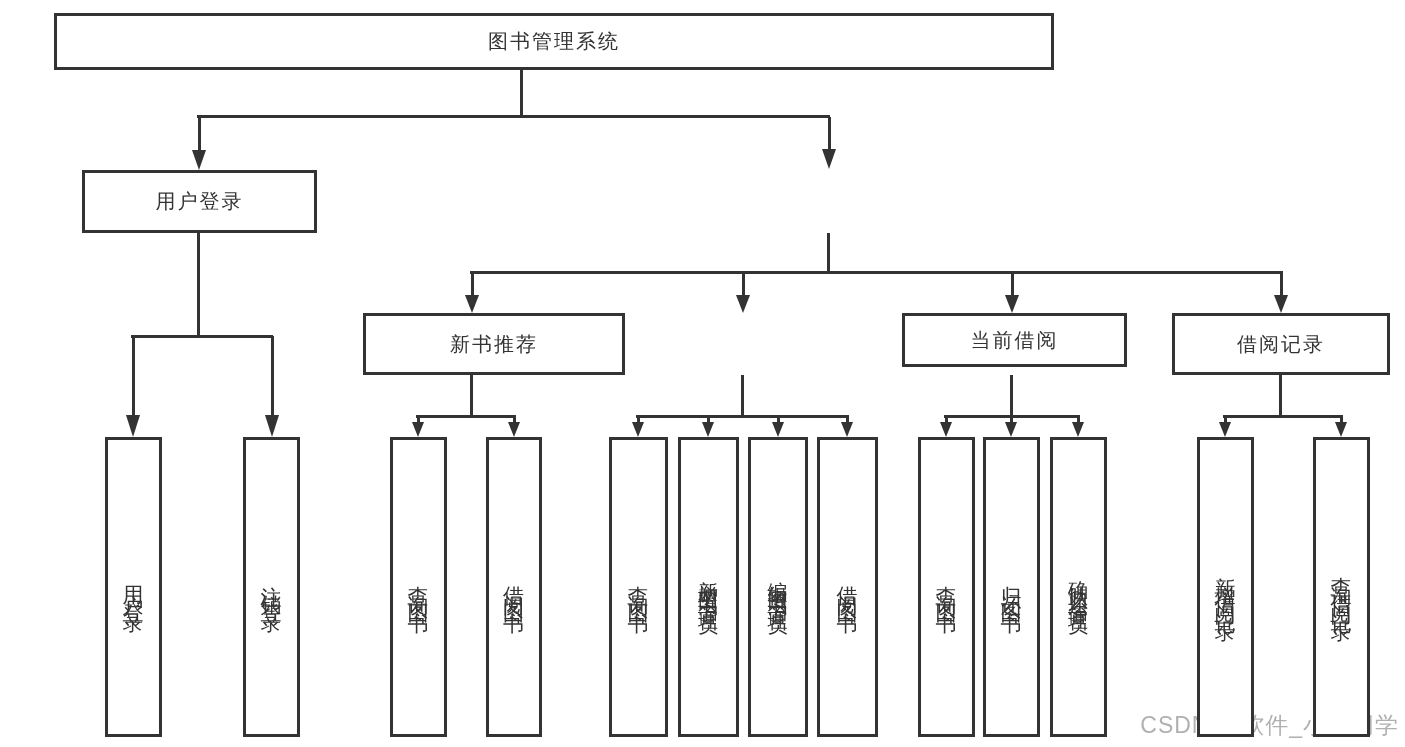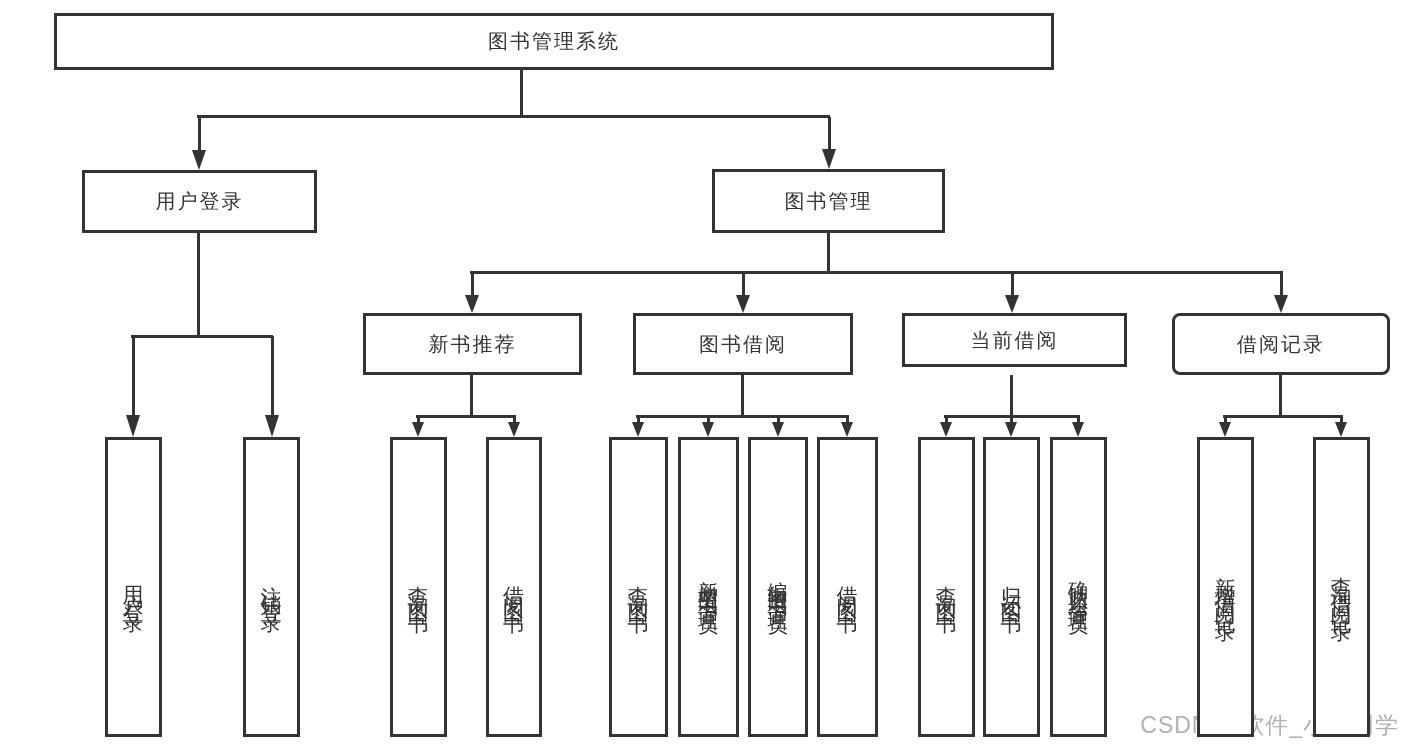--- a/index.html
+++ b/index.html
@@ -107,33 +107,27 @@
     <div class="cline" style="left: 1223.5px; top: 417px; width: 3px; height: 9px;"></div>
     <div class="ahead" style="left: 1219px; top: 422px; border-left-width: 6px; border-right-width: 6px; border-top-width: 15px;"></div>
     <div class="cline" style="left: 1339.5px; top: 417px; width: 3px; height: 9px;"></div>
     <div class="ahead" style="left: 1335px; top: 422px; border-left-width: 6px; border-right-width: 6px; border-top-width: 15px;"></div>
     <div class="box" style="left: 22px; top: 13px; width: 1000px; height: 57px; margin-left: 32px;">
       <span class="lbl">图书管理系统</span>
     </div>
     <div class="box" style="left: 82px; top: 170px; width: 235px; height: 63px;">
       <span class="lbl">用户登录</span>
     </div>
-    <div class="box" style="left: 712px; top: 169px; width: 233px; height: 64px;">
-      <span class="lbl">图书管理</span>
-    </div>
-    <div class="box" style="left: 363px; top: 313px; width: 219px; height: 62px;">
+    <div class="box" style="left: 363px; top: 313px; width: 262px; height: 62px;">
       <span class="lbl">新书推荐</span>
-    </div>
-    <div class="box" style="left: 633px; top: 313px; width: 220px; height: 62px;">
-      <span class="lbl">图书借阅</span>
     </div>
     <div class="box" style="left: 902px; top: 313px; width: 225px; height: 54px;">
       <span class="lbl">当前借阅</span>
     </div>
-    <div class="box" style="left: 1172px; top: 313px; width: 218px; height: 62px; border-radius: 8px;">
+    <div class="box" style="left: 1172px; top: 313px; width: 218px; height: 62px;">
       <span class="lbl">借阅记录</span>
     </div>
     <div class="box vbox" style="left: 105px; top: 437px; width: 57px; height: 300px;">
       <span class="lbl">用户登录</span>
     </div>
     <div class="box vbox" style="left: 243px; top: 437px; width: 57px; height: 300px;">
       <span class="lbl">注销登录</span>
     </div>
     <div class="box vbox" style="left: 390px; top: 437px; width: 57px; height: 300px;">
       <span class="lbl">查询图书</span>

